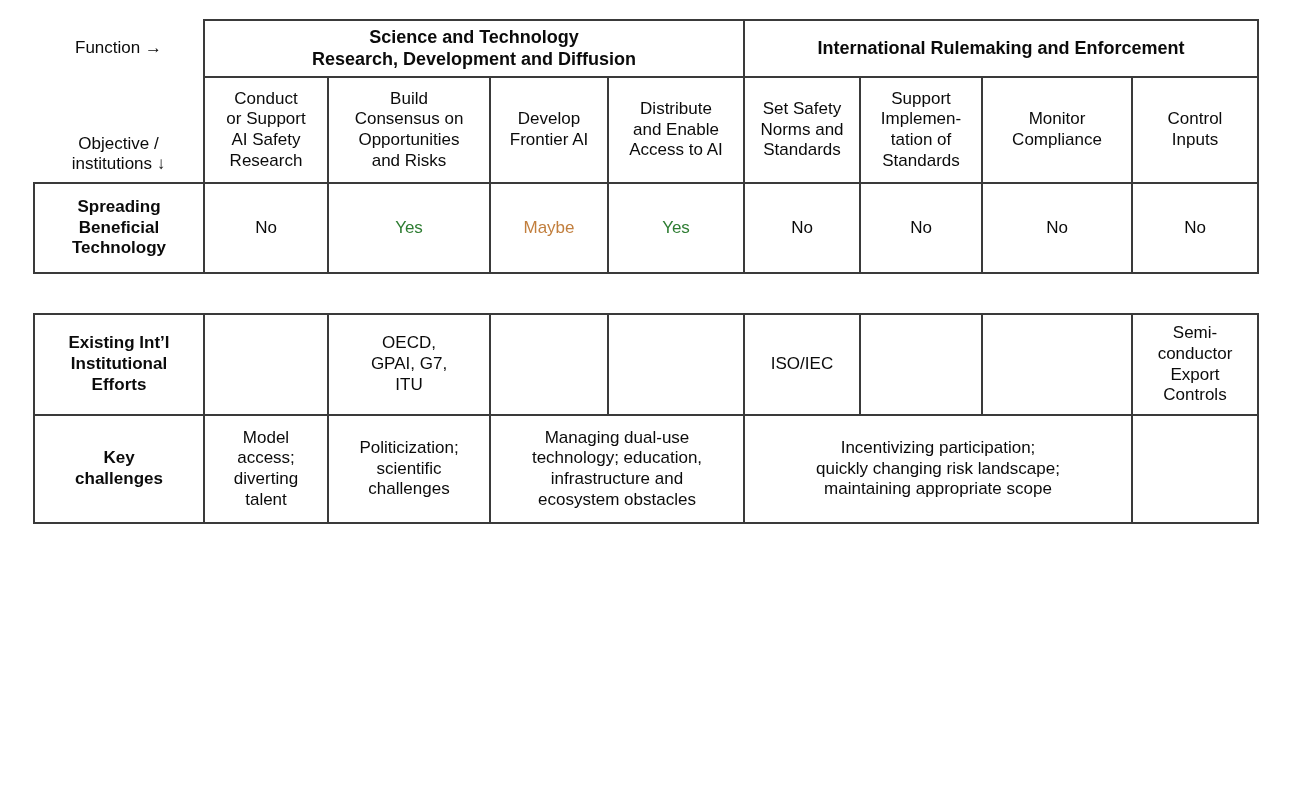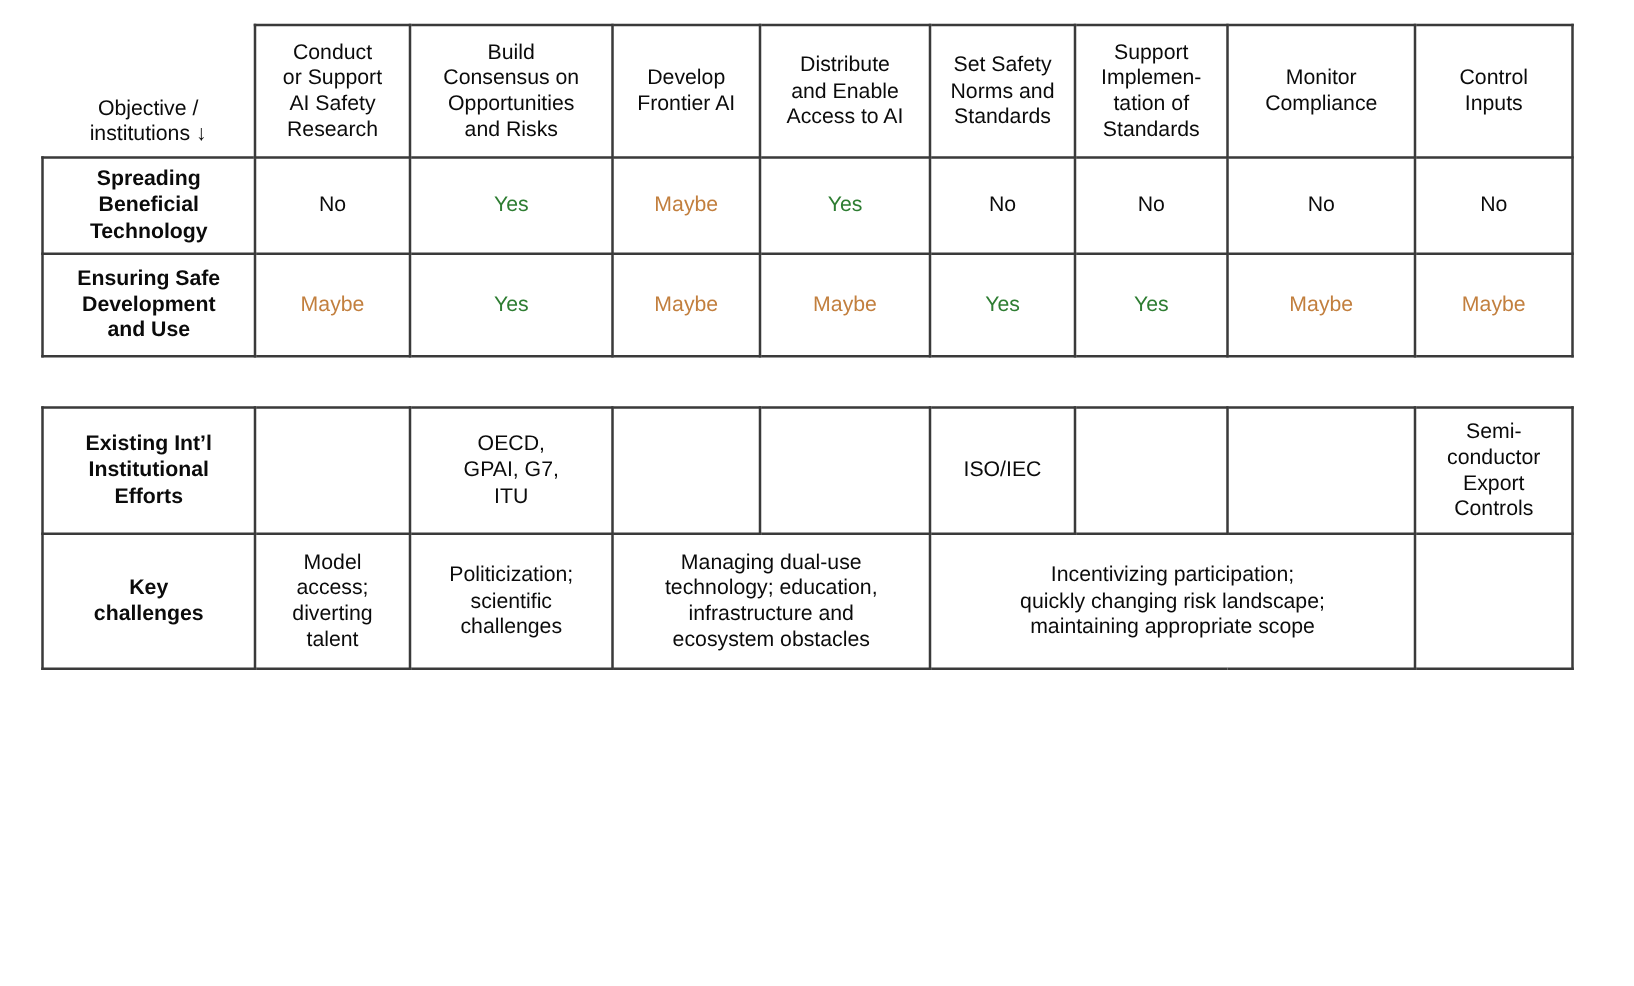--- a/index.html
+++ b/index.html
@@ -30,21 +30,21 @@
     overflow: hidden;
   }
   td.b { border: 2px solid var(--line); }
   td.blank { border: none; background: transparent; }
   td.group { font-weight: bold; font-size: 18px; }
   td.rowlab { font-weight: bold; }
   td.obj { vertical-align: bottom; padding-bottom: 7px; }
   td.italic { font-style: italic; }
   tr.r-group td { height: 57px; }
   tr.r-cols  td { height: 106px; }
-  tr.r-d1 td { height: 77px; }
+  tr.r-d1 td { height: 90px; }
   tr.r-d2 td { height: 62px; }
   tr.r-d3 td { height: 82px; }
   tr.r-d4 td { height: 81px; }
   tr.r-e1 td { height: 101px; }
   tr.r-e2 td { height: 57px; }
   tr.r-e3 td { height: 108px; }
   .v-yes { color: var(--yes); }
   .v-maybe { color: var(--maybe); }
 </style>
 </head>
@@ -58,20 +58,26 @@
         <col style="width:124px">
         <col style="width:162px">
       <col style="width:118px">
         <col style="width:136px">
         <col style="width:116px">
       <col style="width:122px">
         <col style="width:150px">
         <col style="width:126px">
     </colgroup>
     <tbody>
+      <tr class="r-group">
+        <td class="blank">Function →</td>
+        <td class="b group" colspan="4">Science and Technology
+Research, Development and Diffusion</td>
+        <td class="b group" colspan="4">International Rulemaking and Enforcement</td>
+      </tr>
       <tr class="r-cols">
         <td class="blank obj">Objective /
 institutions ↓</td>
         <td class="b">Conduct
 or Support
 AI Safety
 Research</td>
         <td class="b">Build
 Consensus on
 Opportunities
@@ -98,33 +104,20 @@
 Beneficial
 Technology</td>
         <td class="b">No</td>
         <td class="b v-yes">Yes</td>
         <td class="b v-maybe">Maybe</td>
         <td class="b v-yes">Yes</td>
         <td class="b">No</td>
         <td class="b">No</td>
         <td class="b">No</td>
         <td class="b">No</td>
-      </tr>
-      <tr class="r-d3">
-        <td class="b rowlab">Ensuring Safe
-Development
-and Use</td>
-        <td class="b v-maybe">Maybe</td>
-        <td class="b v-yes">Yes</td>
-        <td class="b v-maybe">Maybe</td>
-        <td class="b v-maybe">Maybe</td>
-        <td class="b v-yes">Yes</td>
-        <td class="b v-yes">Yes</td>
-        <td class="b v-maybe">Maybe</td>
-        <td class="b v-maybe">Maybe</td>
       </tr>
     </tbody>
   </table>
 
   <table class="tbl" id="t2">
     <colgroup>
       <col style="width:170px">
         <col style="width:124px">
         <col style="width:162px">
       <col style="width:118px">

